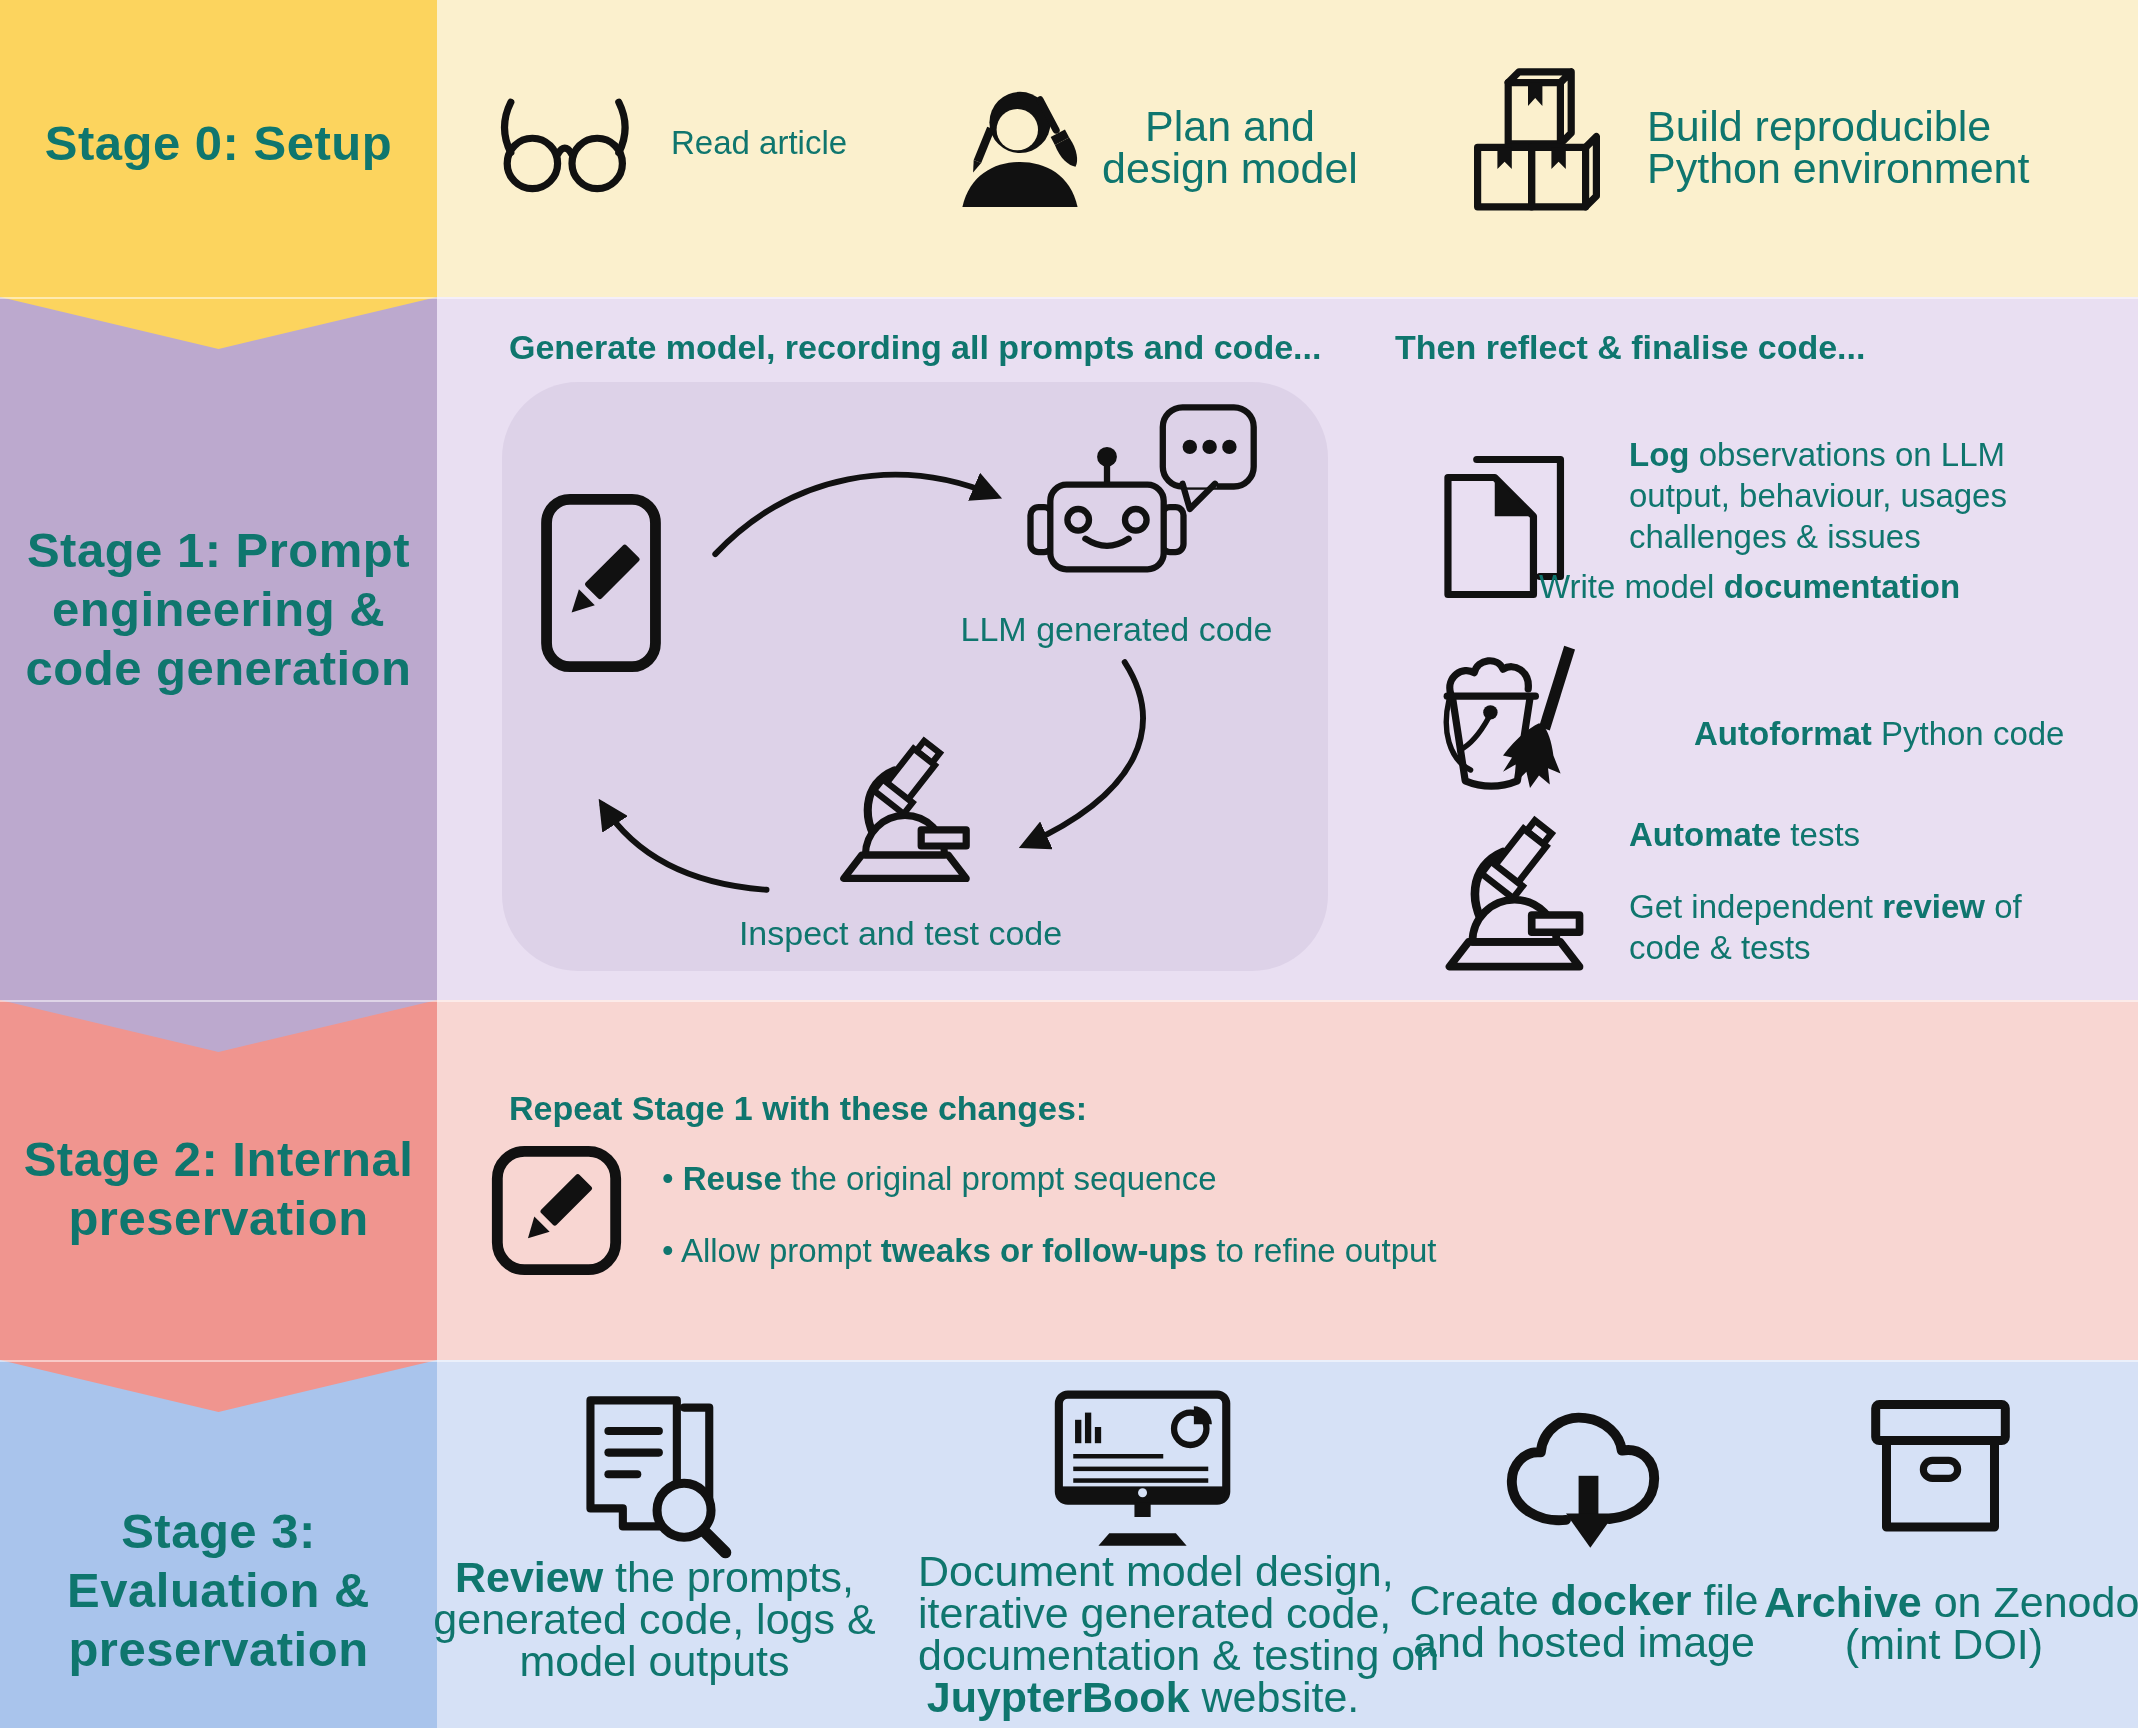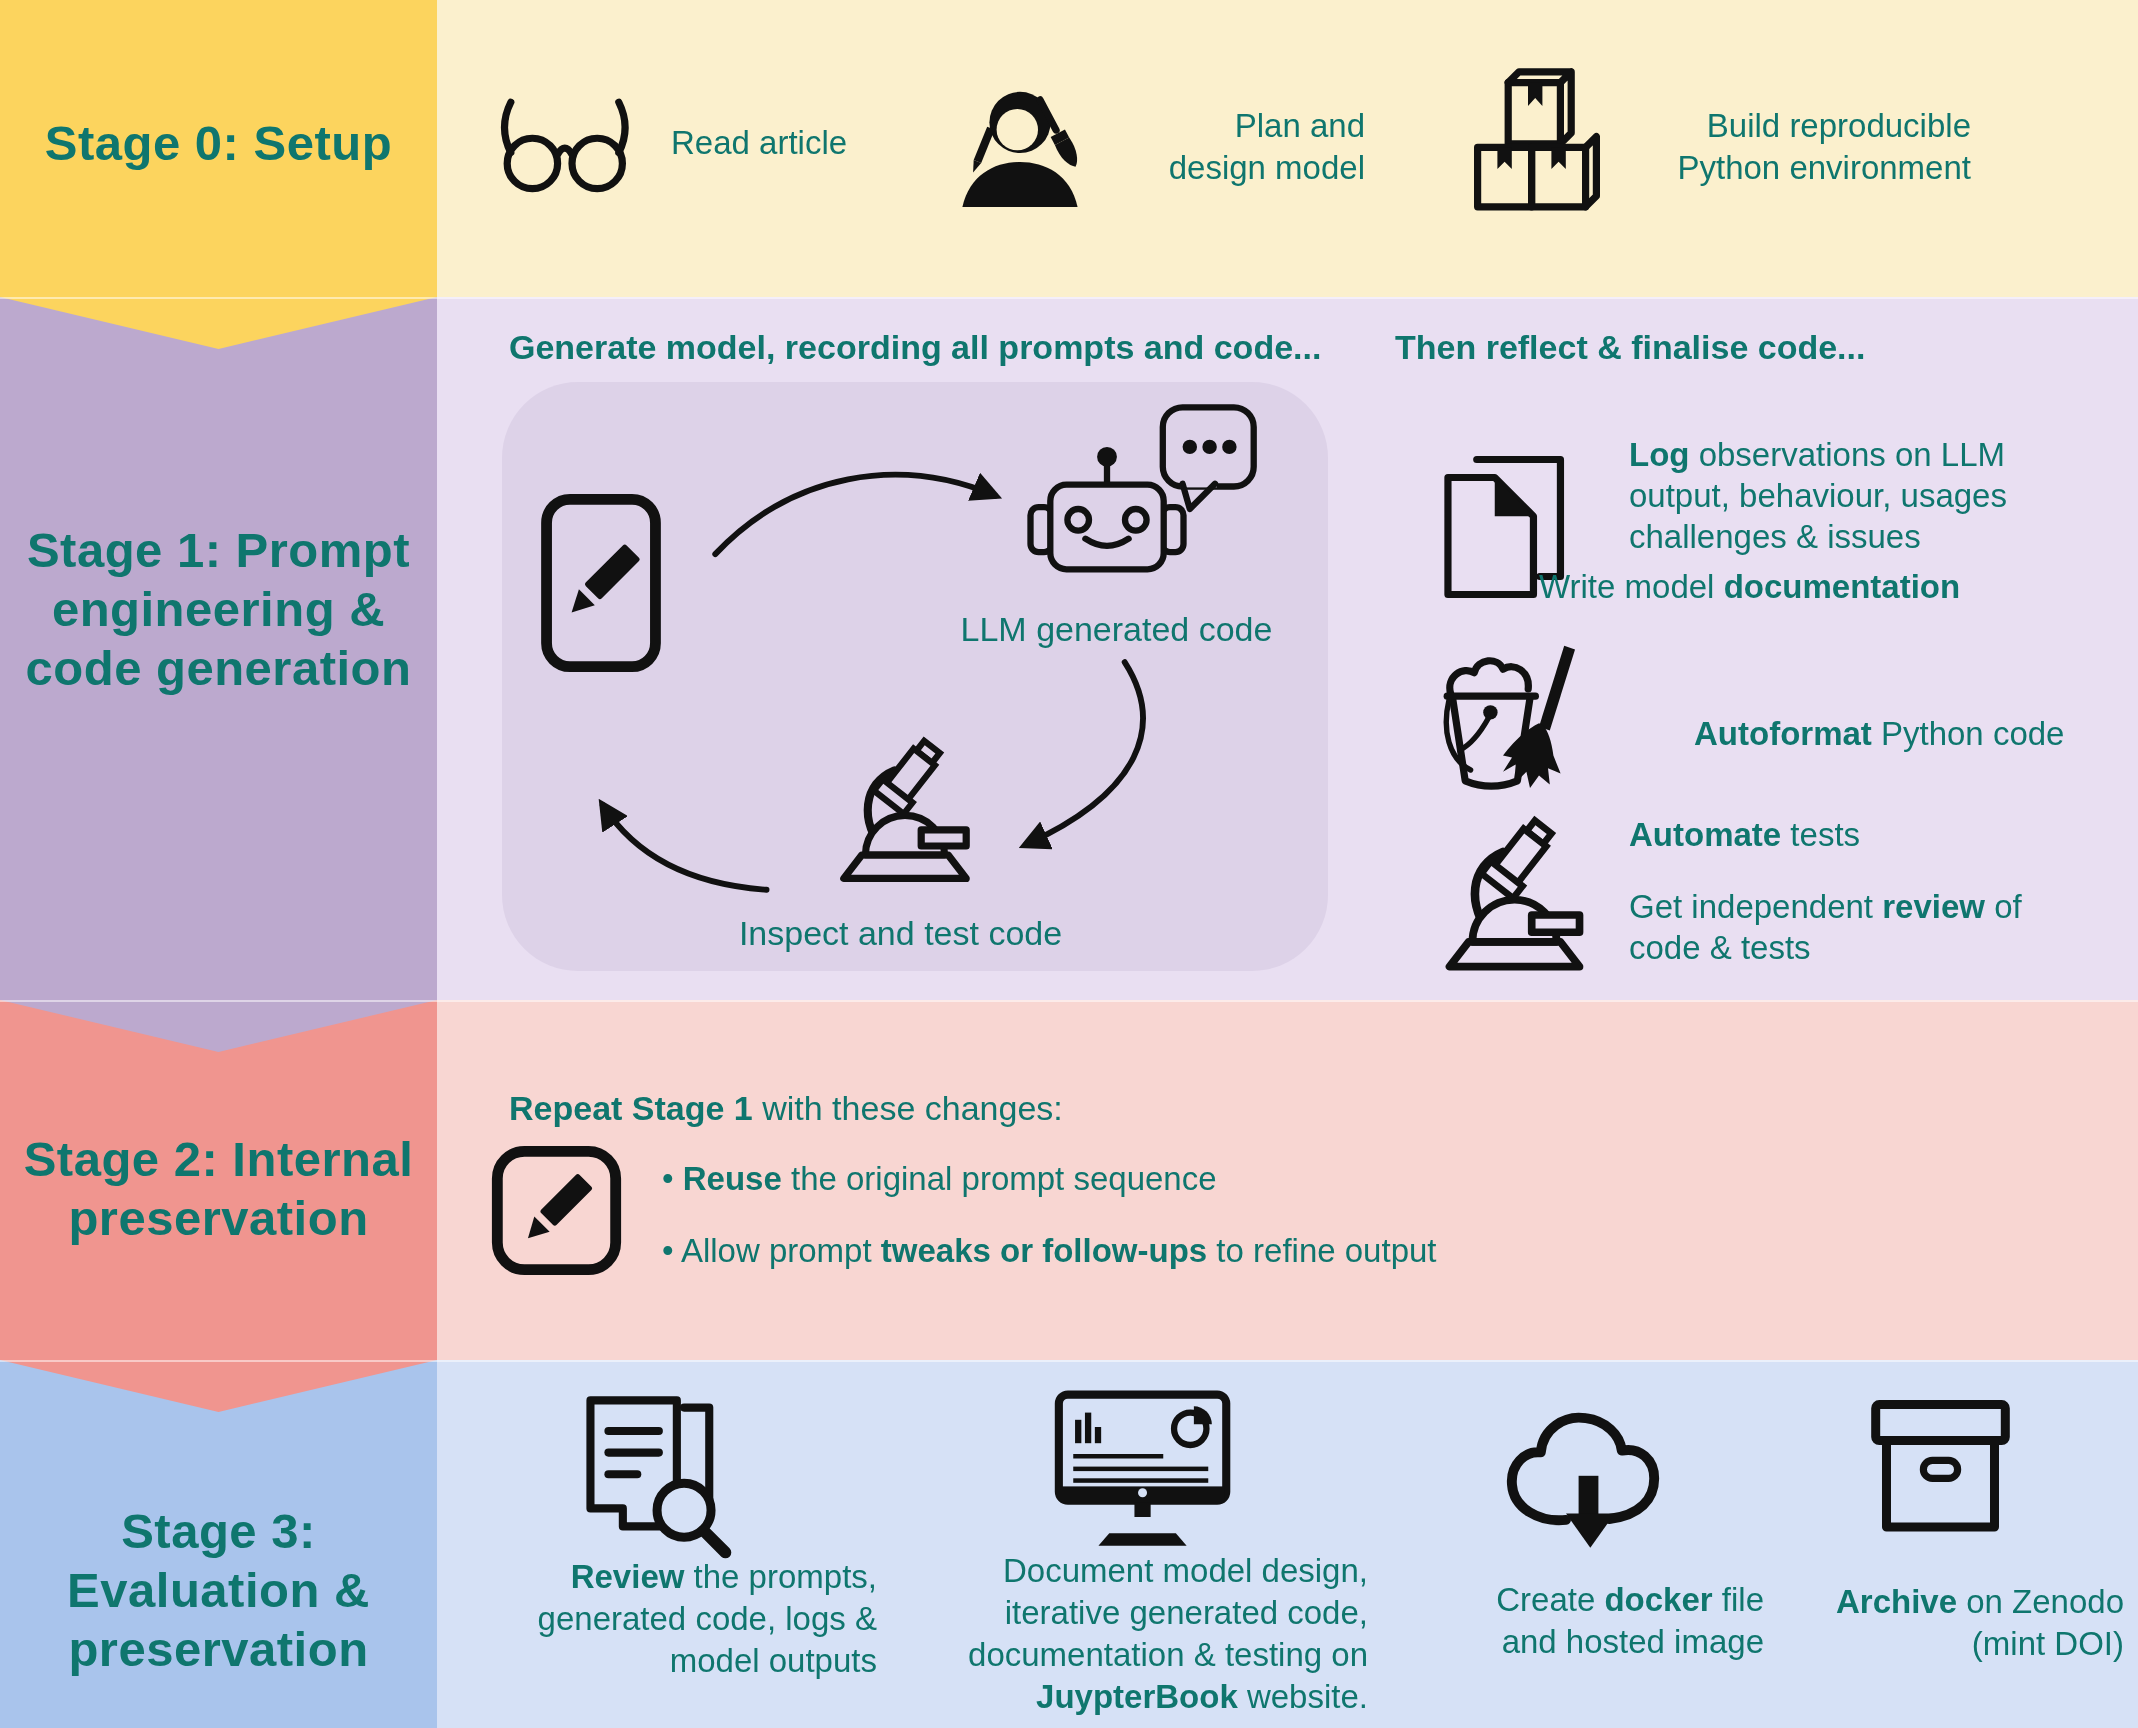--- a/index.html
+++ b/index.html
@@ -14,21 +14,21 @@
   .b3{top:1360px;height:368px;} .b3 .leftcol{background:var(--stage3-dark);} .b3 .rightcol{background:var(--stage3-light);}
   .chev{position:absolute;left:0;width:437px;height:52px;clip-path:polygon(0 0,100% 0,50% 100%);z-index:3;}
   .chev0{top:297px;background:var(--stage0-dark);}
   .chev1{top:1000px;background:var(--stage1-dark);}
   .chev2{top:1360px;background:var(--stage2-dark);}
   .seam{position:absolute;left:0;right:0;height:1.8px;background:rgba(255,255,255,.5);z-index:4;}
   .stage-label{position:absolute;left:0;width:437px;text-align:center;font-weight:bold;
                font-size:49px;line-height:59px;z-index:5;letter-spacing:0.5px;}
   .t{position:absolute;font-size:33px;line-height:41px;white-space:nowrap;}
   .hdr{position:absolute;font-size:34px;line-height:43px;font-weight:bold;white-space:nowrap;}
-  .cap{position:absolute;font-size:33px;line-height:42px;text-align:right;}
+  .cap{position:absolute;font-size:43px;line-height:42px;text-align:center;}
   .cap div{white-space:nowrap;}
   .cyc-label{position:absolute;font-size:34px;line-height:54px;text-align:center;}
   .panel{position:absolute;left:502px;top:382px;width:826px;height:589px;border-radius:76px;
          background:var(--stage1-panel);}
   svg{position:absolute;color:#111;overflow:visible;}
   .stroke{stroke:currentColor;fill:none;stroke-linejoin:round;stroke-linecap:round;}
   .fillb{fill:currentColor;stroke:none;}
   b{font-weight:bold;}
 </style>
 </head>
@@ -222,21 +222,21 @@
   </svg>
   <div class="t" style="left:1629px;top:814px">
     <b>Automate</b><span> tests</span>
   </div>
   <div class="t" style="left:1629px;top:886px">
     <div><span>Get independent </span><b>review</b><span> of</span></div>
     <div>code &amp; tests</div>
   </div>
 
   <div class="hdr" style="left:509px;top:1087px">
-    <b>Repeat Stage 1</b><span style="font-weight:normal"> with these changes:</span>
+    <b>Repeat Stage 1</b><span style="font-weight:bold"> with these changes:</span>
   </div>
   <svg style="left:491px;top:1145px" width="131" height="131" viewBox="0 0 145 145">
     <rect class="stroke" x="7" y="7" width="131" height="131" rx="30" stroke-width="12"></rect>
     <g transform="rotate(45 72 72)">
       <rect class="fillb" x="60" y="26" width="24" height="60" rx="3"></rect>
       <path class="fillb" d="M60,94 L84,94 L72,116 Z"></path>
     </g>
   </svg>
   <div class="t" style="left:662px;top:1158px">
     <span>• </span><b>Reuse</b><span> the original prompt sequence</span>

